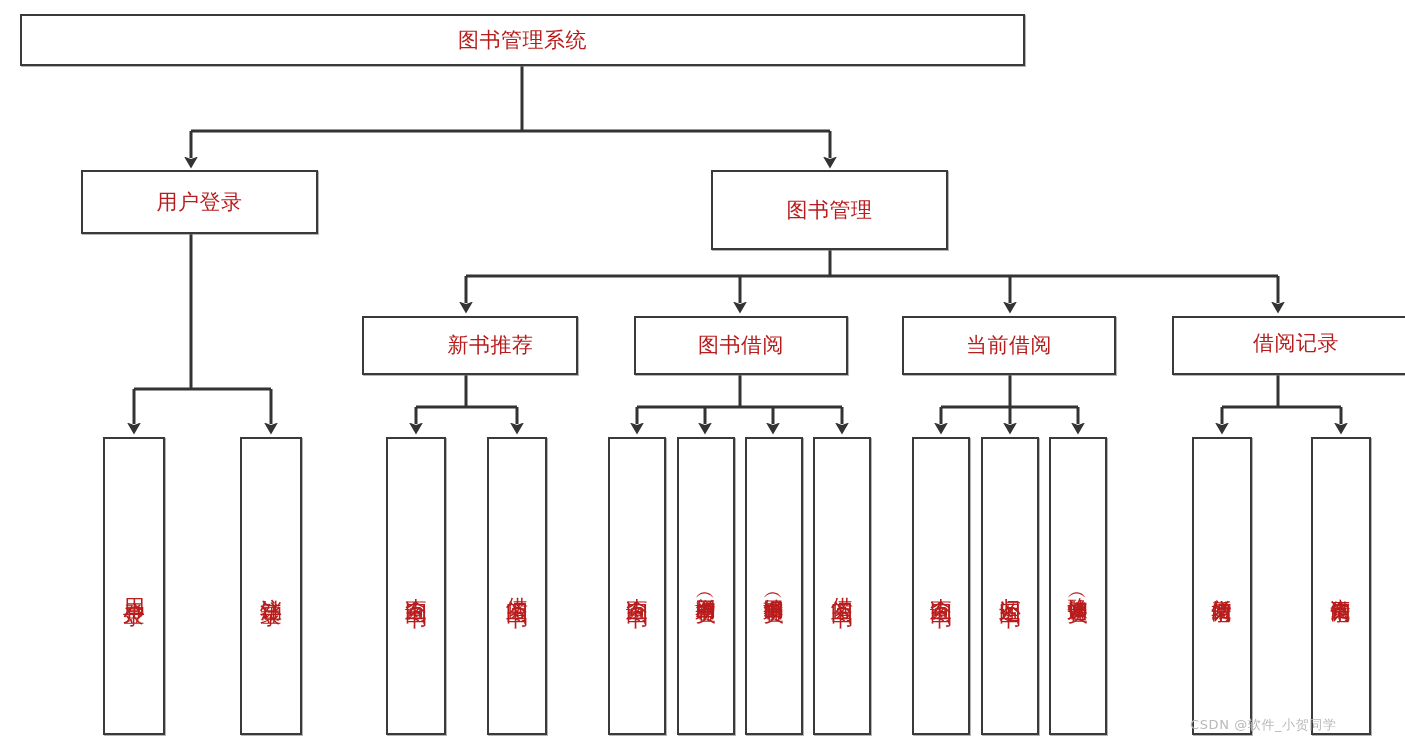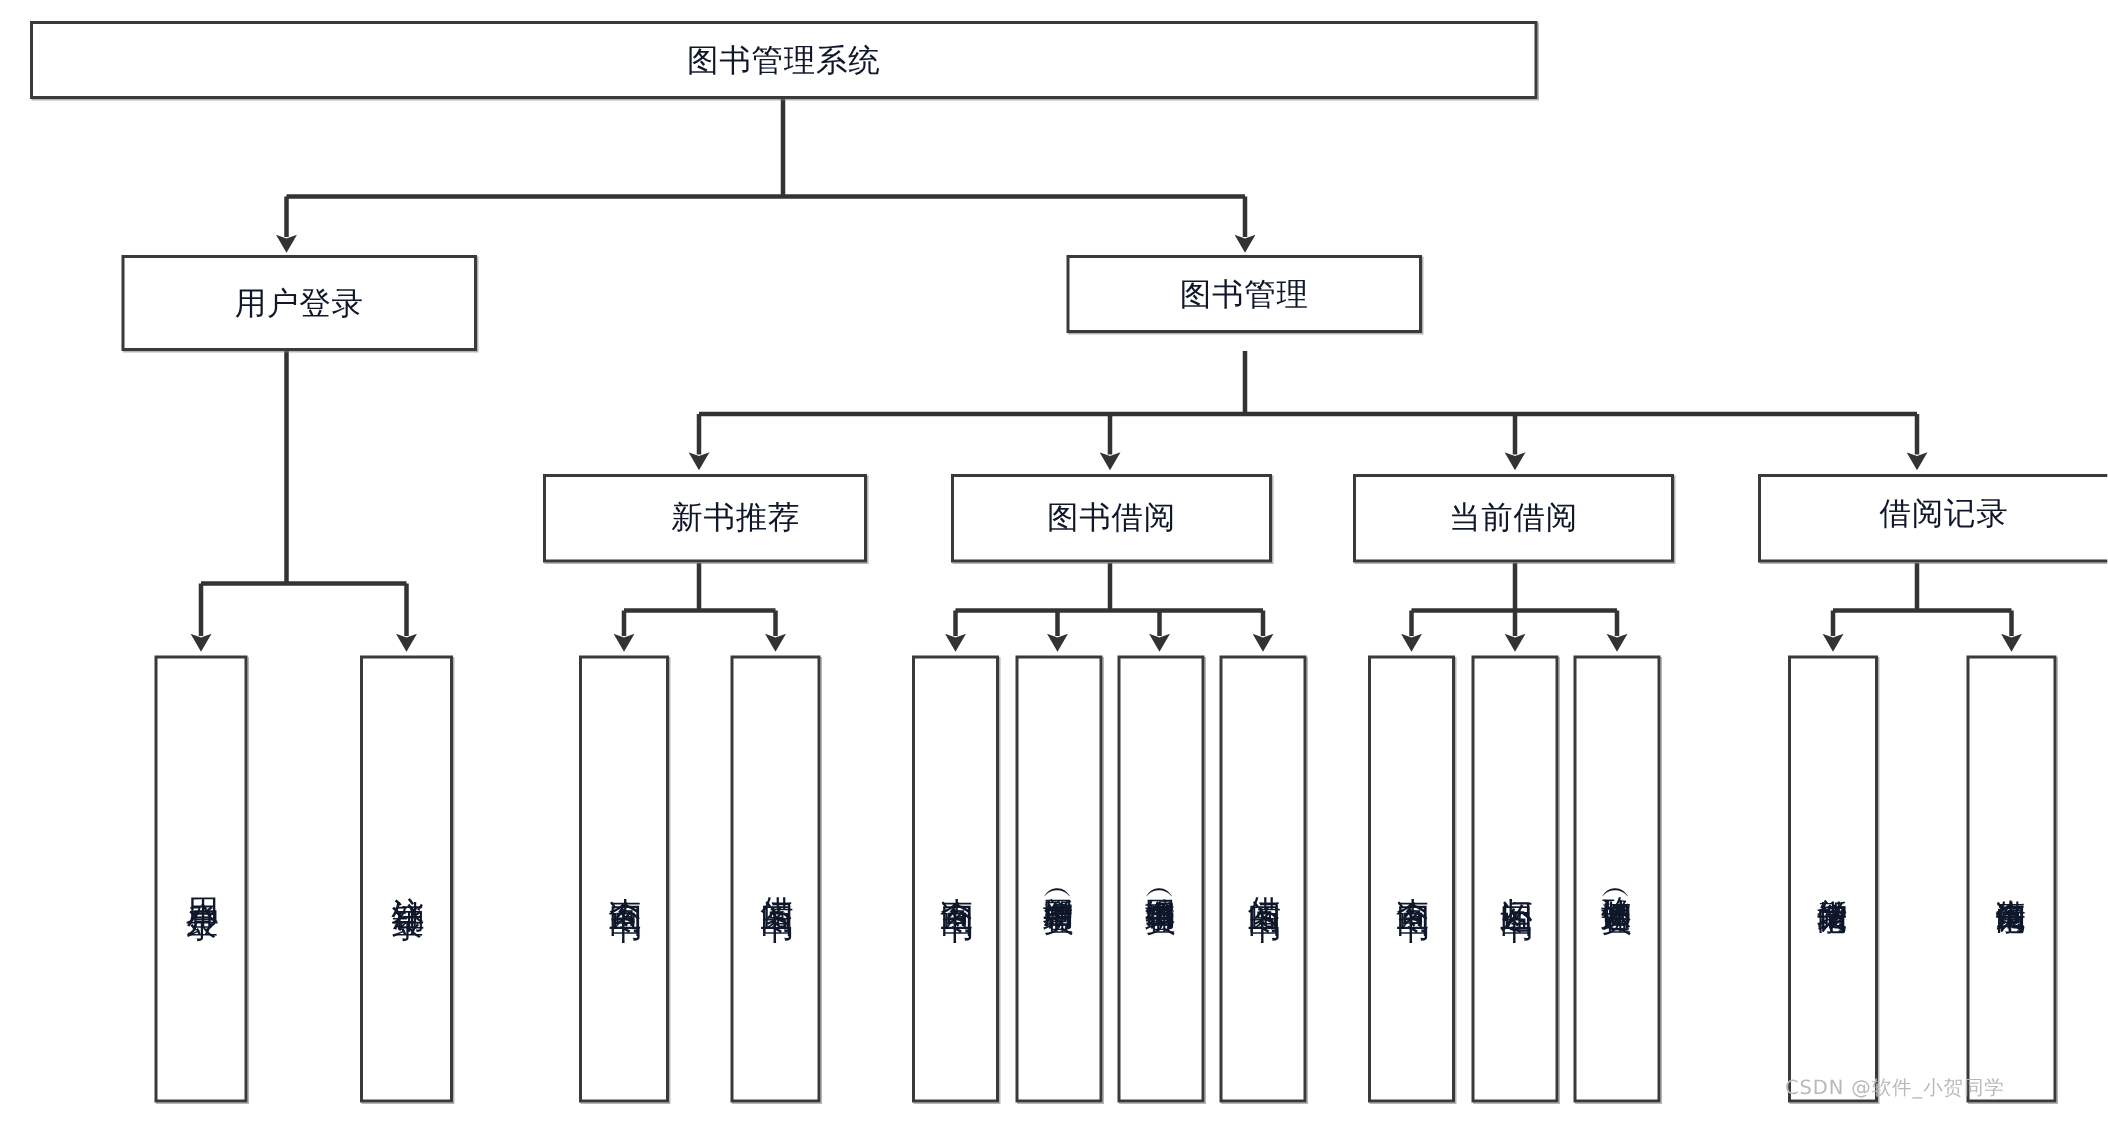--- a/index.html
+++ b/index.html
@@ -29,21 +29,21 @@
     position: absolute;
     box-sizing: border-box;
     background: #ffffff;
     border: 2px solid #3a3a3a;
     display: flex;
     align-items: center;
     justify-content: center;
     box-shadow: 1px 1px 0 rgba(120,120,120,0.55);
   }
   .node .label {
-    color: #0f172a;
+    color: #b91c1c;
     text-align: center;
     line-height: 1.28;
     letter-spacing: 0.5px;
   }
   .node.horizontal .label {
     font-size: 21px;
     white-space: nowrap;
   }
   .node.vertical {
     align-items: center;
@@ -126,21 +126,21 @@
   </svg>
 
   <div class="node horizontal" style="left:20px; top:14px; width:1005px; height:52px;">
     <span class="label">图书管理系统</span>
   </div>
 
   <div class="node horizontal" style="left:81px; top:170px; width:237px; height:64px;">
     <span class="label">用户登录</span>
   </div>
 
-  <div class="node horizontal" style="left:711px; top:170px; width:237px; height:52px;">
+  <div class="node horizontal" style="left:711px; top:170px; width:237px; height:80px;">
     <span class="label">图书管理</span>
   </div>
 
   <div class="node horizontal" style="left:362px; top:316px; width:216px; height:59px;padding-left:41px;">
     <span class="label">新书推荐</span>
   </div>
 
   <div class="node horizontal" style="left:634px; top:316px; width:214px; height:59px;">
     <span class="label">图书借阅</span>
   </div>

